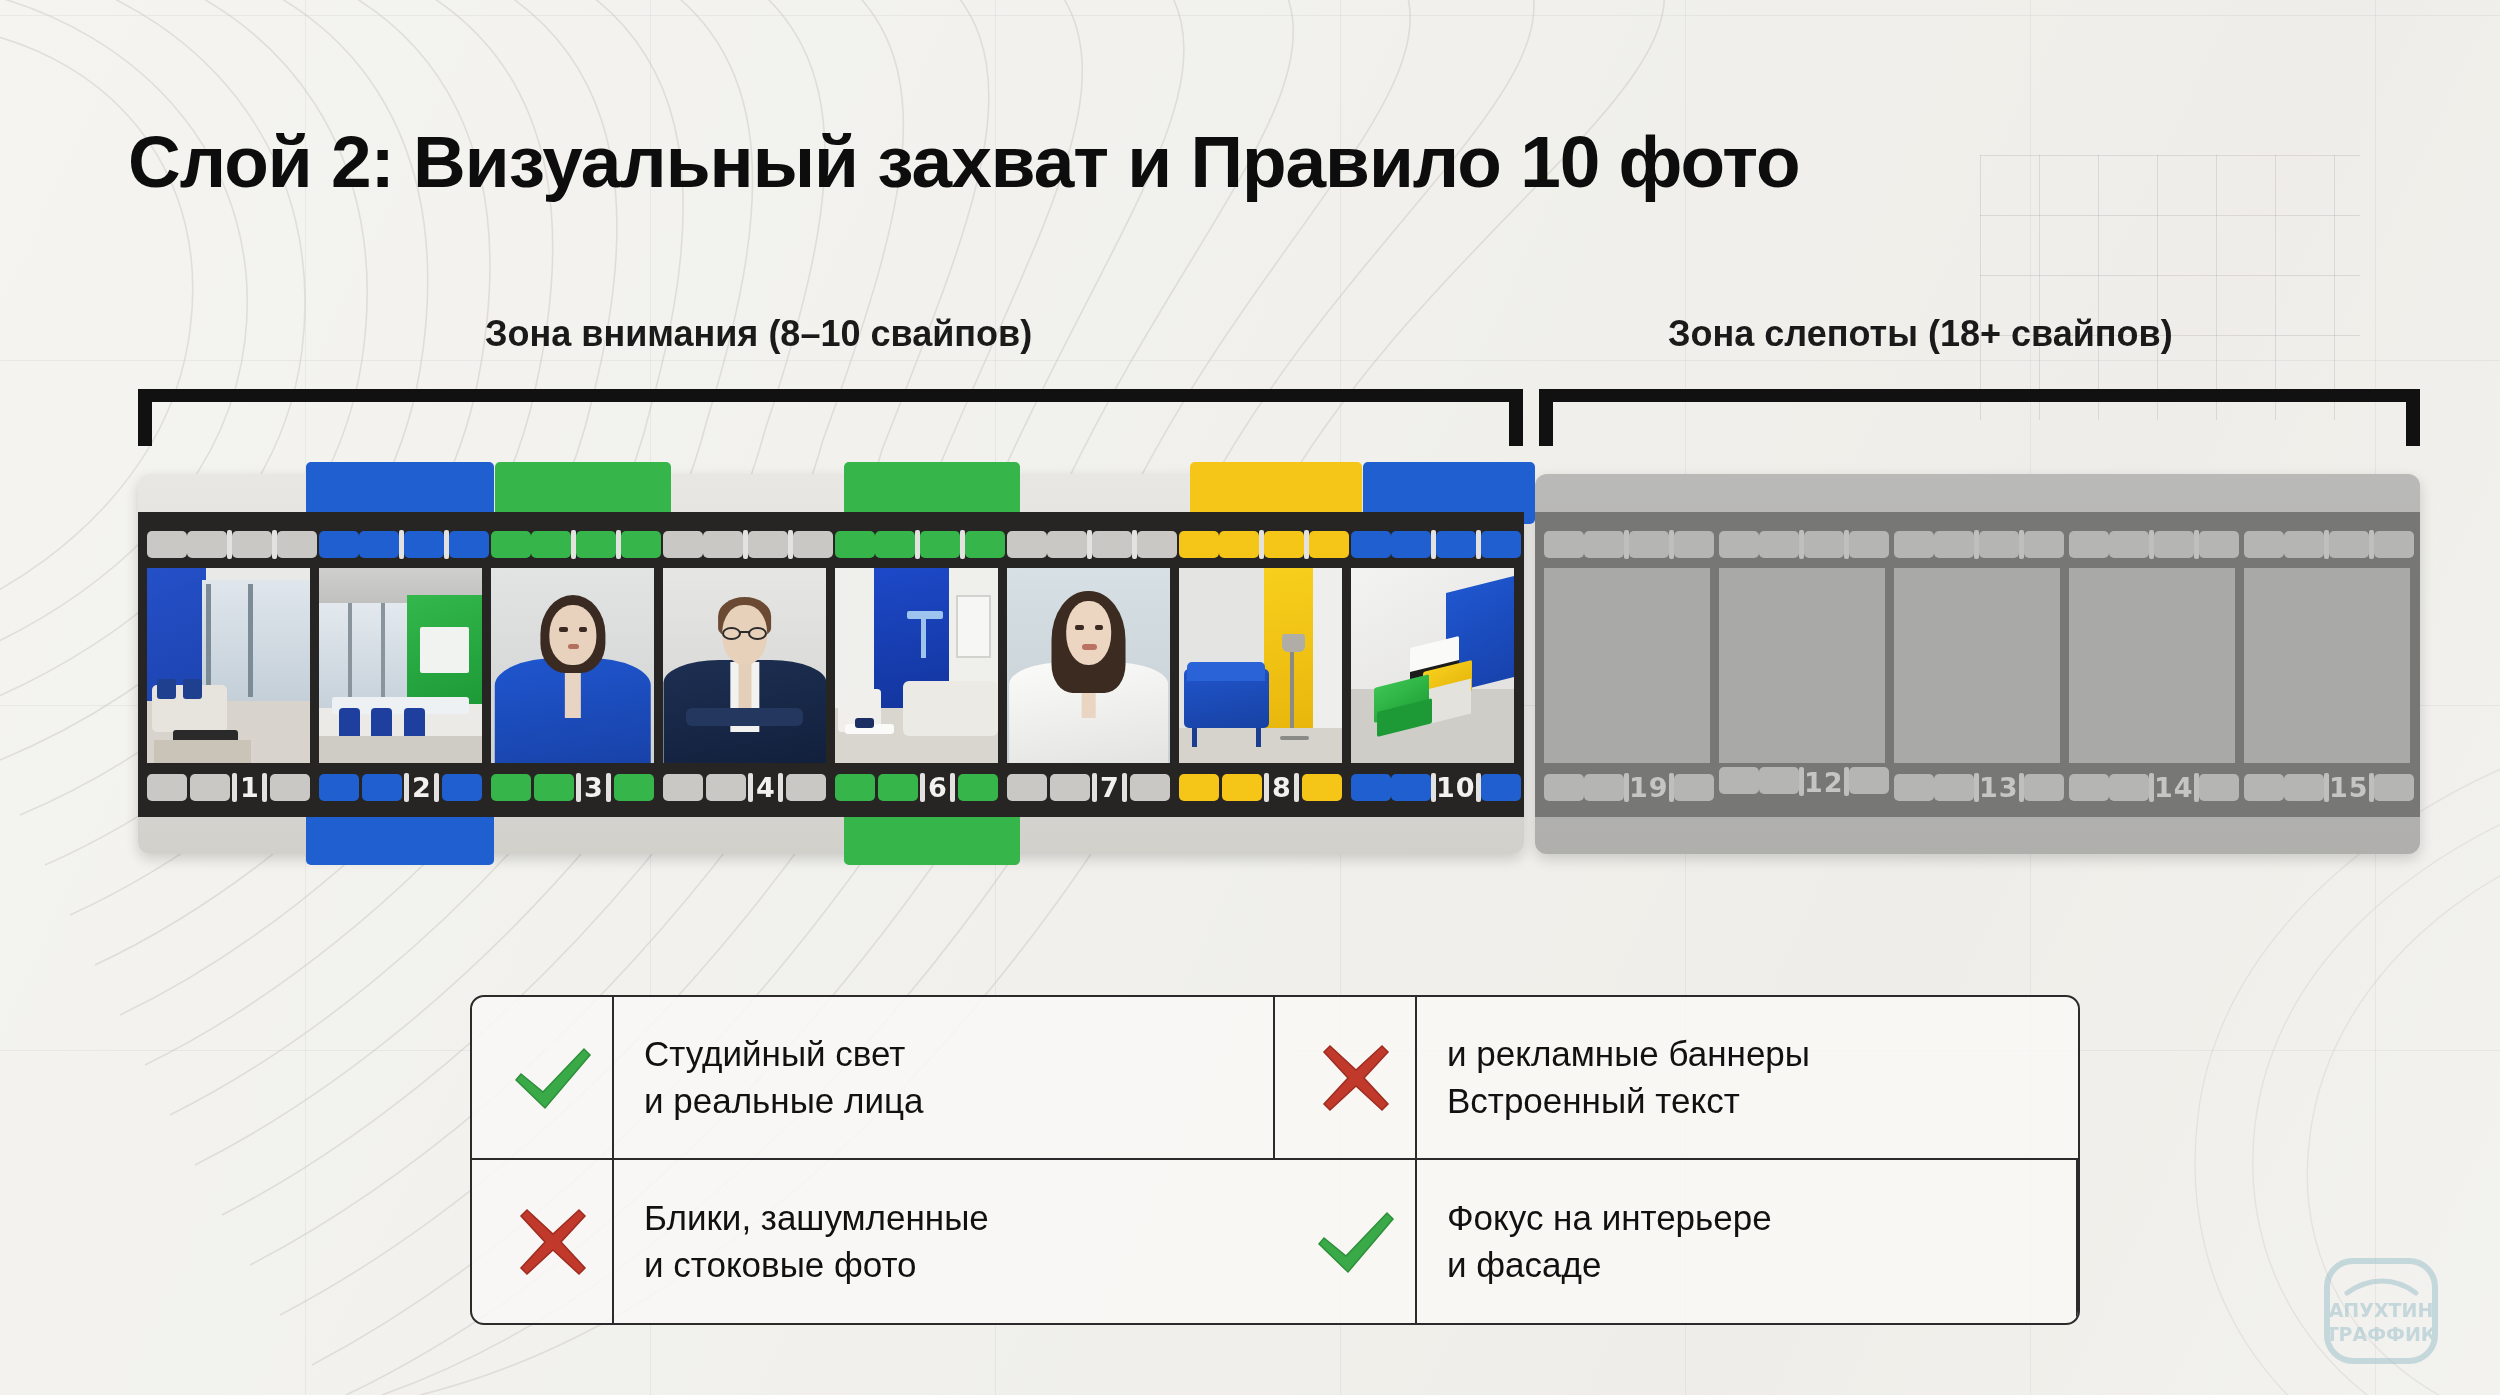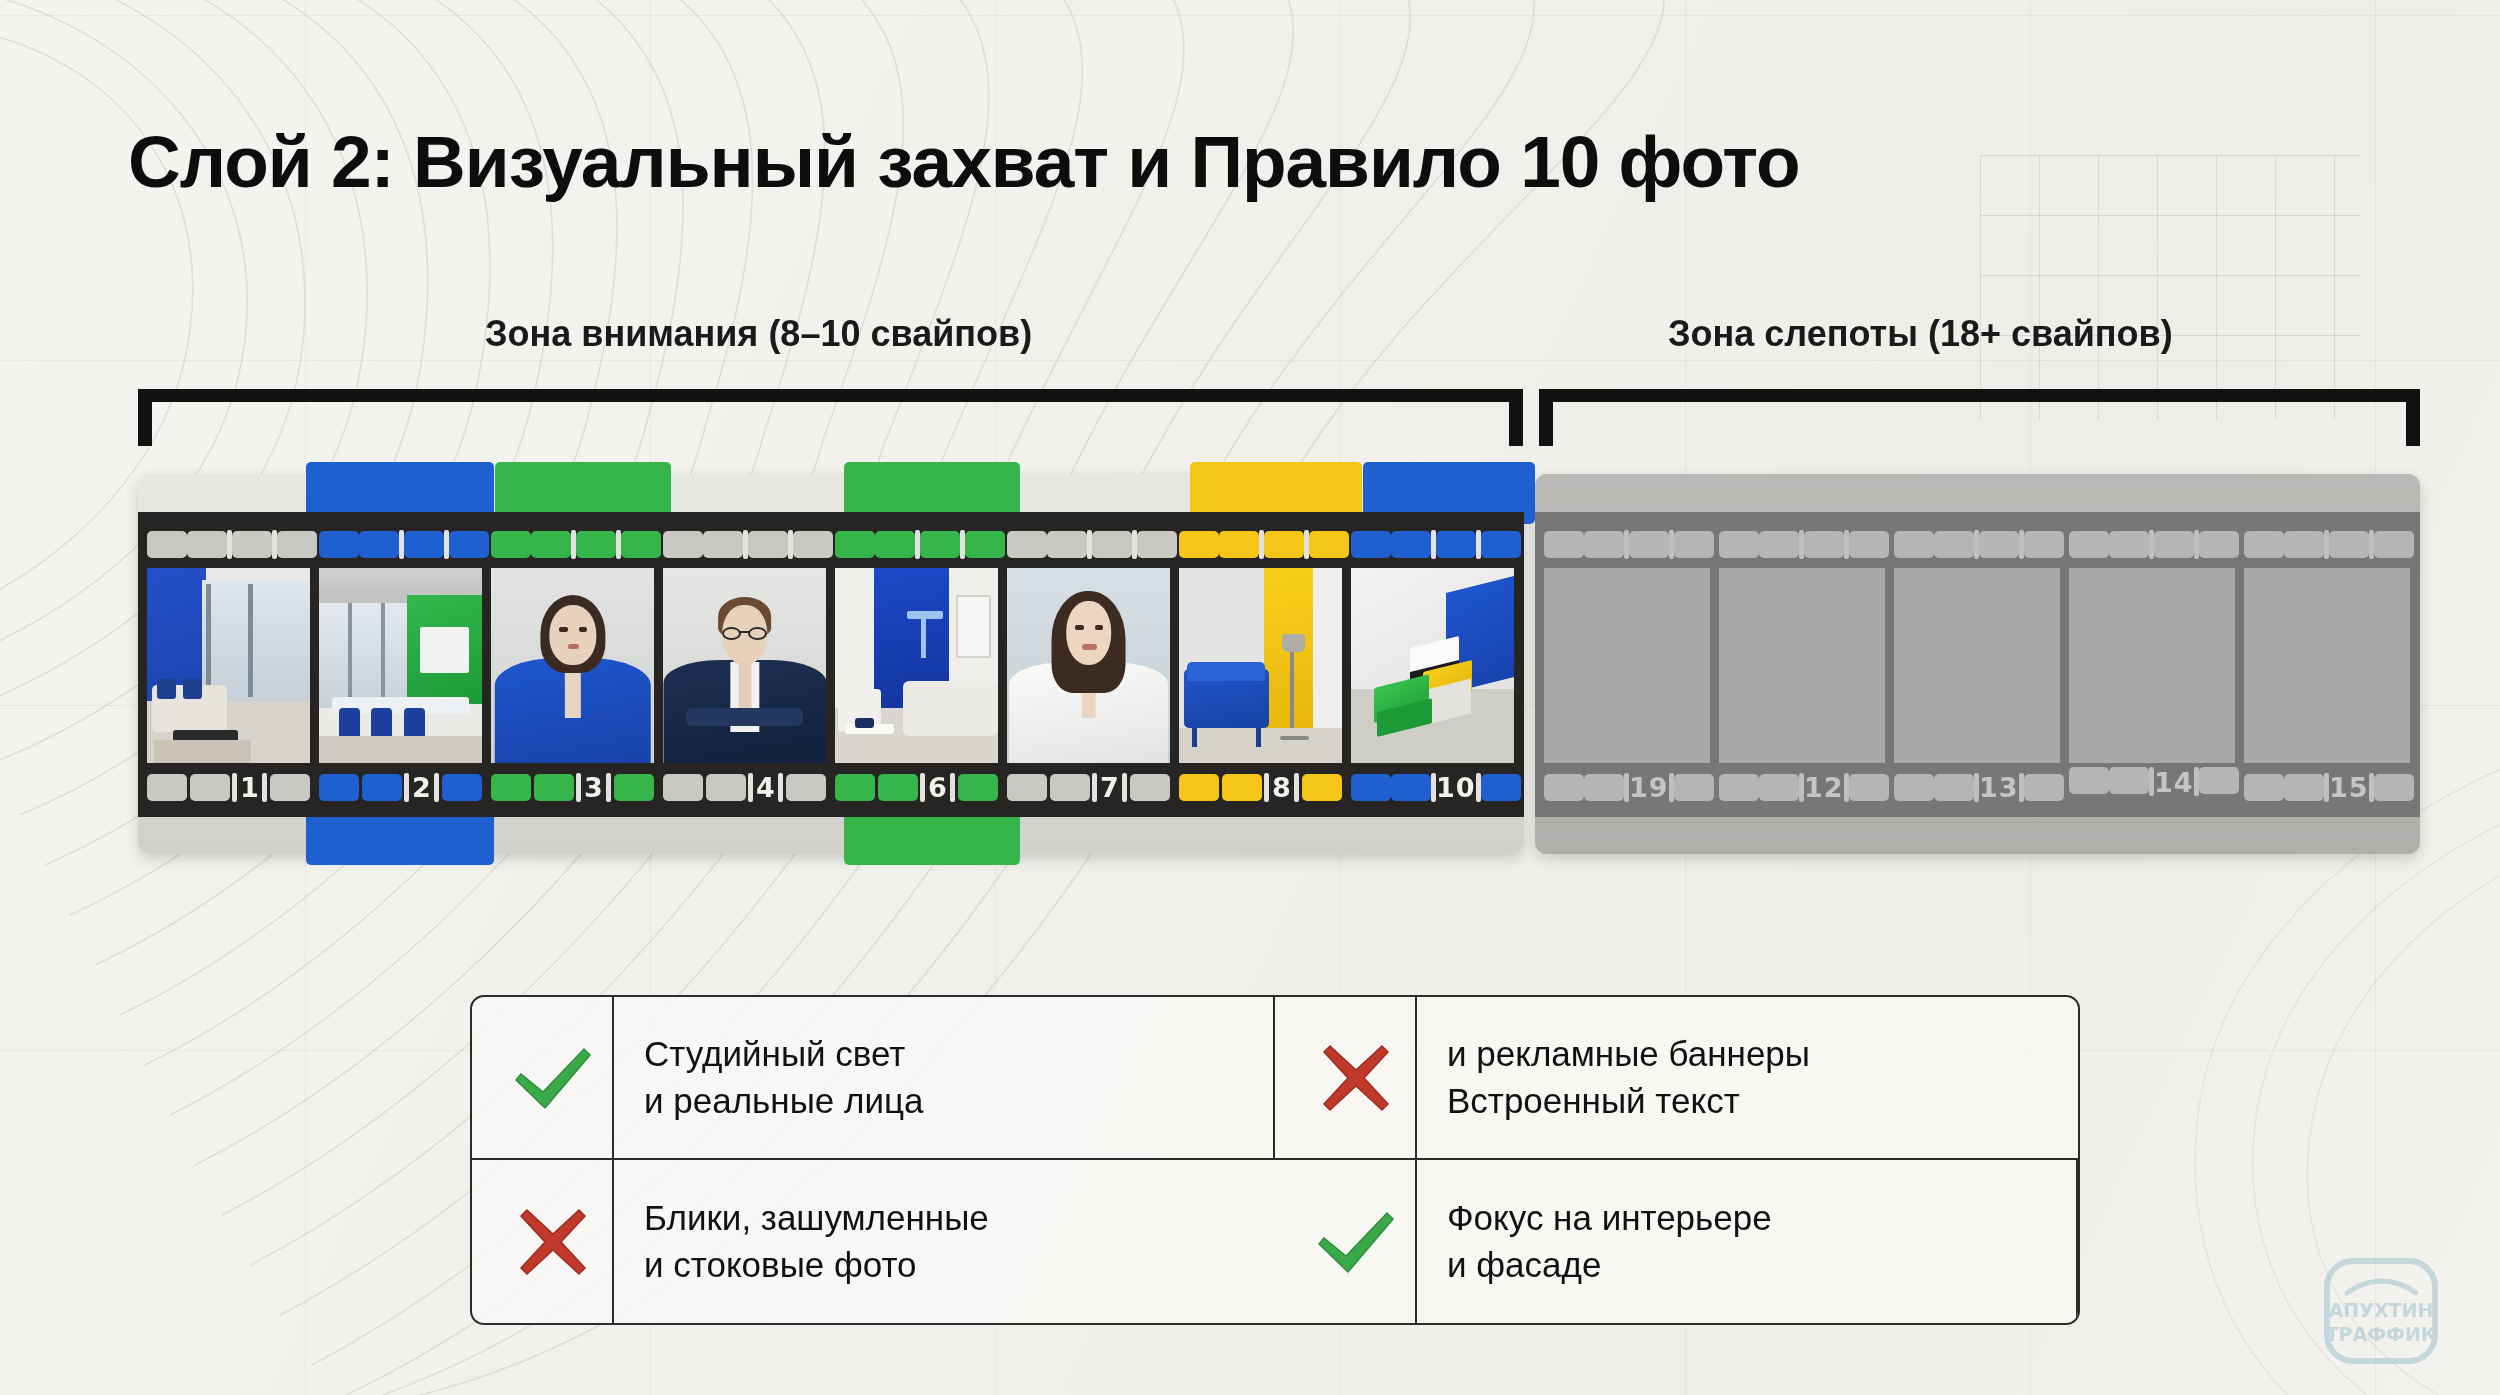--- a/index.html
+++ b/index.html
@@ -499,37 +499,37 @@
       </div>
     <div class="perf-row bot" id="perf-bot-grey" style="padding-left: 9px;">
         <div style="width: 166px; flex: 0 0 auto; margin-right: 9px; display: flex; align-items: center; justify-content: space-between; height: 100%;">
           <div class="perf" style="margin-right: 0px;"></div>
           <div class="perf" style="margin-right: 0px;"></div>
           <div class="perf slim" style="margin-right: 0px;"></div>
           <div class="num" style="margin-right: 0px;">19</div>
           <div class="perf slim" style="margin-right: 0px;"></div>
           <div class="perf" style="margin-right: 0px;"></div>
         </div>
-        <div style="width: 166px; flex: 0 0 auto; margin-right: 9px; display: flex; align-items: center; justify-content: space-between; height: 100%;">
+        <div style="width: 166px; flex: 0 0 auto; margin-right: 9px; display: flex; justify-content: space-between; height: 100%;">
           <div class="perf" style="margin-right: 0px;"></div>
           <div class="perf" style="margin-right: 0px;"></div>
           <div class="perf slim" style="margin-right: 0px;"></div>
           <div class="num" style="margin-right: 0px;">12</div>
           <div class="perf slim" style="margin-right: 0px;"></div>
           <div class="perf" style="margin-right: 0px;"></div>
         </div>
         <div style="width: 166px; flex: 0 0 auto; margin-right: 9px; display: flex; align-items: center; justify-content: space-between; height: 100%;">
           <div class="perf" style="margin-right: 0px;"></div>
           <div class="perf" style="margin-right: 0px;"></div>
           <div class="perf slim" style="margin-right: 0px;"></div>
           <div class="num" style="margin-right: 0px;">13</div>
           <div class="perf slim" style="margin-right: 0px;"></div>
           <div class="perf" style="margin-right: 0px;"></div>
         </div>
-        <div style="width: 166px; flex: 0 0 auto; margin-right: 9px; display: flex; justify-content: space-between; height: 100%;">
+        <div style="width: 166px; flex: 0 0 auto; margin-right: 9px; display: flex; align-items: center; justify-content: space-between; height: 100%;">
           <div class="perf" style="margin-right: 0px;"></div>
           <div class="perf" style="margin-right: 0px;"></div>
           <div class="perf slim" style="margin-right: 0px;"></div>
           <div class="num" style="margin-right: 0px;">14</div>
           <div class="perf slim" style="margin-right: 0px;"></div>
           <div class="perf" style="margin-right: 0px;"></div>
         </div>
         <div style="width: 166px; flex: 0 0 auto; margin-right: 9px; display: flex; align-items: center; justify-content: space-between; height: 100%;">
           <div class="perf" style="margin-right: 0px;"></div>
           <div class="perf" style="margin-right: 0px;"></div>

